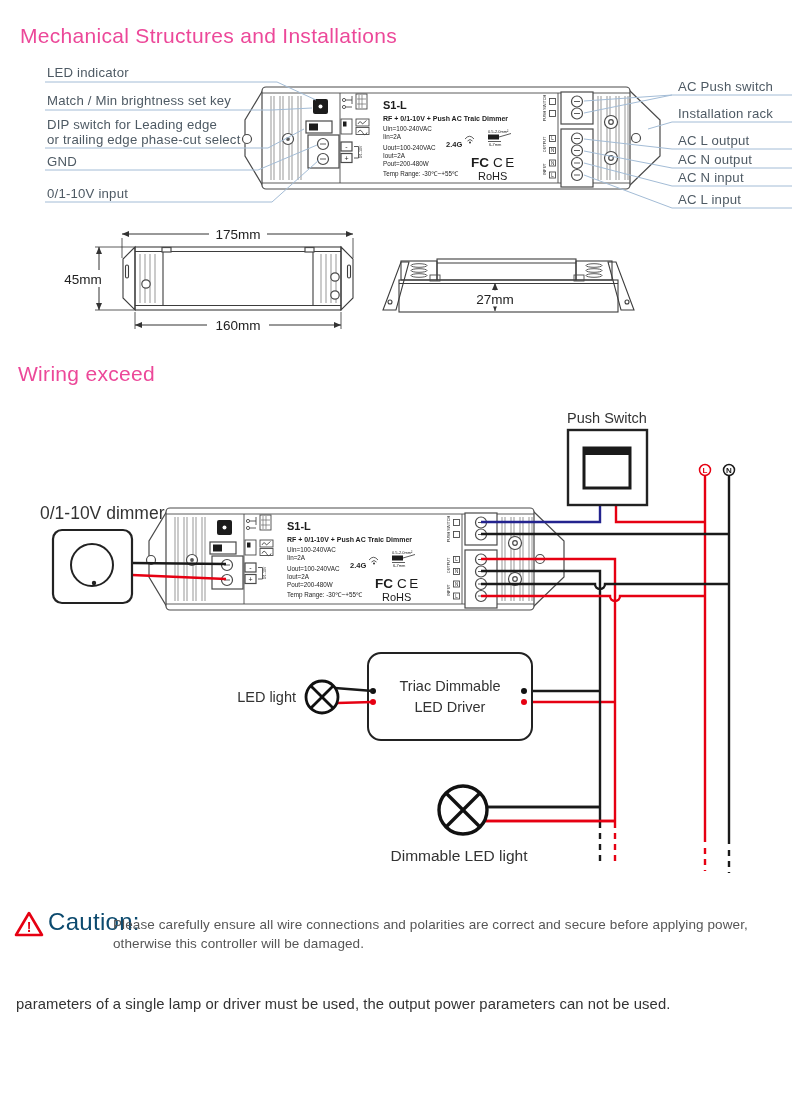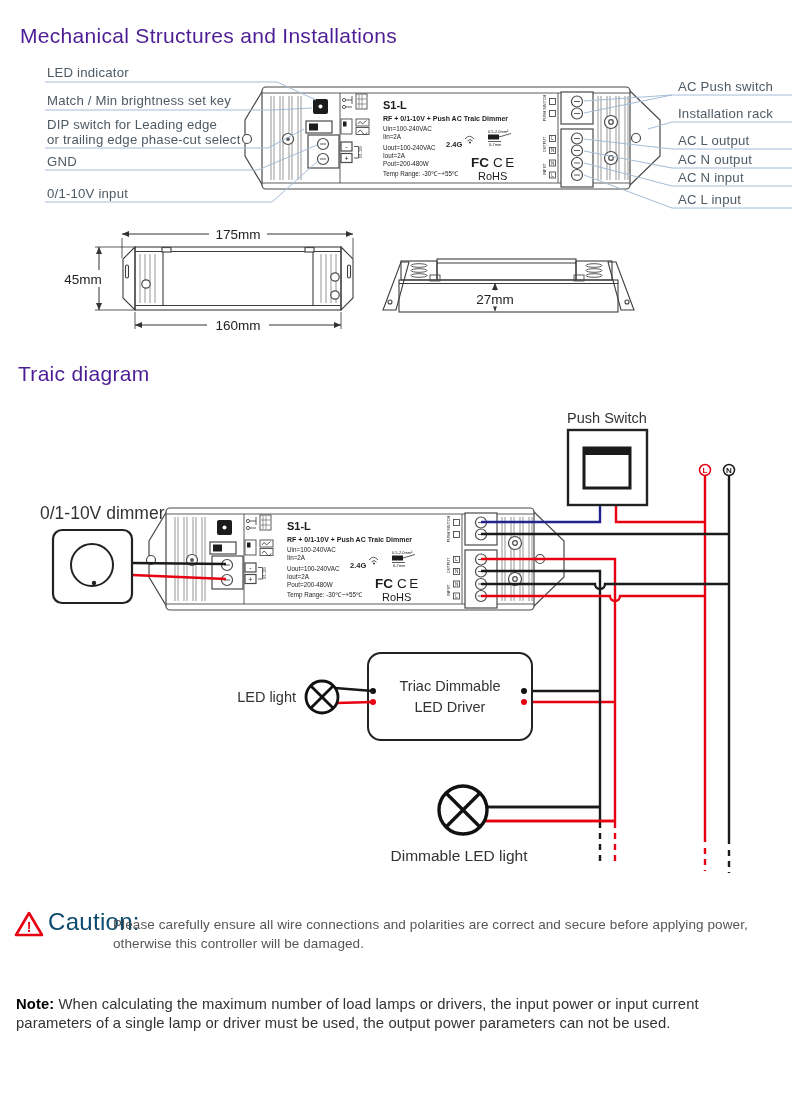--- a/index.html
+++ b/index.html
@@ -1,18 +1,18 @@
 <!DOCTYPE html>
 <html><head>
 <meta charset="utf-8">
 <style>
   html,body{margin:0;padding:0;background:#ffffff;}
   body{width:800px;height:1106px;position:relative;font-family:"Liberation Sans",sans-serif;overflow:hidden;}
   .abs{position:absolute;}
-  .section-title{font-size:21px;color:#4c1d95;letter-spacing:.3px;font-weight:400;}
+  .section-title{font-size:21px;color:#ec4899;letter-spacing:.3px;font-weight:400;}
   svg{display:block;}
   svg text{font-family:"Liberation Sans",sans-serif;}
   .lbl{font-size:13.2px;fill:#4e5a64;letter-spacing:.2px;}
   .leader{stroke:#a3bcd6;stroke-width:1;fill:none;}
   .ln{fill:#ffffff;stroke:#4a4a4a;stroke-width:1.2;}
   .lnt{fill:none;stroke:#4a4a4a;stroke-width:0.9;}
   .rib{stroke:#6a6a6a;stroke-width:0.7;}
   .dtx{fill:#1c1c1c;}
   .dimline{stroke:#333;stroke-width:1;fill:none;}
   .ext{stroke:#333;stroke-width:0.8;fill:none;}
@@ -280,21 +280,21 @@
     <ellipse class="lnt" cx="594" cy="275.5" rx="8" ry="1.8"></ellipse>
     <rect class="lnt" x="430" y="275" width="10" height="6"></rect>
     <rect class="lnt" x="574" y="275" width="10" height="6"></rect>
 
     <line class="dimline" x1="495" y1="283" x2="495" y2="311" stroke-dasharray="4 2.5" marker-start="url(#ah)" marker-end="url(#ah)"></line>
     <rect x="471" y="290.5" width="48" height="16" fill="#fff"></rect>
     <text class="dimtx" x="495" y="303.5" text-anchor="middle">27mm</text>
   </g>
 </svg>
 
-<div class="abs section-title" style="left:18px;top:362px;">Traic diagram</div>
+<div class="abs section-title" style="left:18px;top:362px;">Wiring exceed</div>
 
 <svg class="abs" style="left:0;top:393px;" width="800" height="492" viewBox="0 393 800 492">
 
   <use href="#device-art" transform="translate(-96 421)"></use>
 
   <path class="wred" d="M705 475.5 V842"></path>
   <path class="wred dash" d="M705 848 V871"></path>
   <path class="wblk" d="M729 475.5 V844"></path>
   <path class="wblk dash" d="M729 850 V873"></path>
   <circle cx="705" cy="470" r="5.5" fill="#fff" stroke="#e60012" stroke-width="1.5"></circle>
@@ -364,15 +364,14 @@
   <svg class="abs" style="left:0;top:4px;" width="30" height="28" viewBox="0 0 30 28">
     <path d="M15 3 L28 25 H2 Z" fill="none" stroke="#e60012" stroke-width="2.6" stroke-linejoin="round"></path>
     <text x="15" y="22" font-size="14" font-weight="bold" fill="#e60012" text-anchor="middle">!</text>
   </svg>
   <span class="abs caution-title" style="left:34px;top:2px;">Caution:</span>
   <div class="abs caution-body" style="left:99px;top:10px;white-space:nowrap;">Please carefully ensure all wire connections and polarities are correct and secure before applying power,</div>
   <div class="abs caution-body" style="left:99px;top:28.5px;">otherwise this controller will be damaged.</div>
 </div>
 
 <div class="abs" style="left:16px;top:995px;width:770px;">
-  <div class="note-line"><span class="note-bold">Note:</span> <span>When calculating the maximum number of load lamps or drivers, the input power or input current</span></div>
   <div class="note-line">parameters of a single lamp or driver must be used, the output power parameters can not be used.</div>
 </div>
 
 </body></html>

